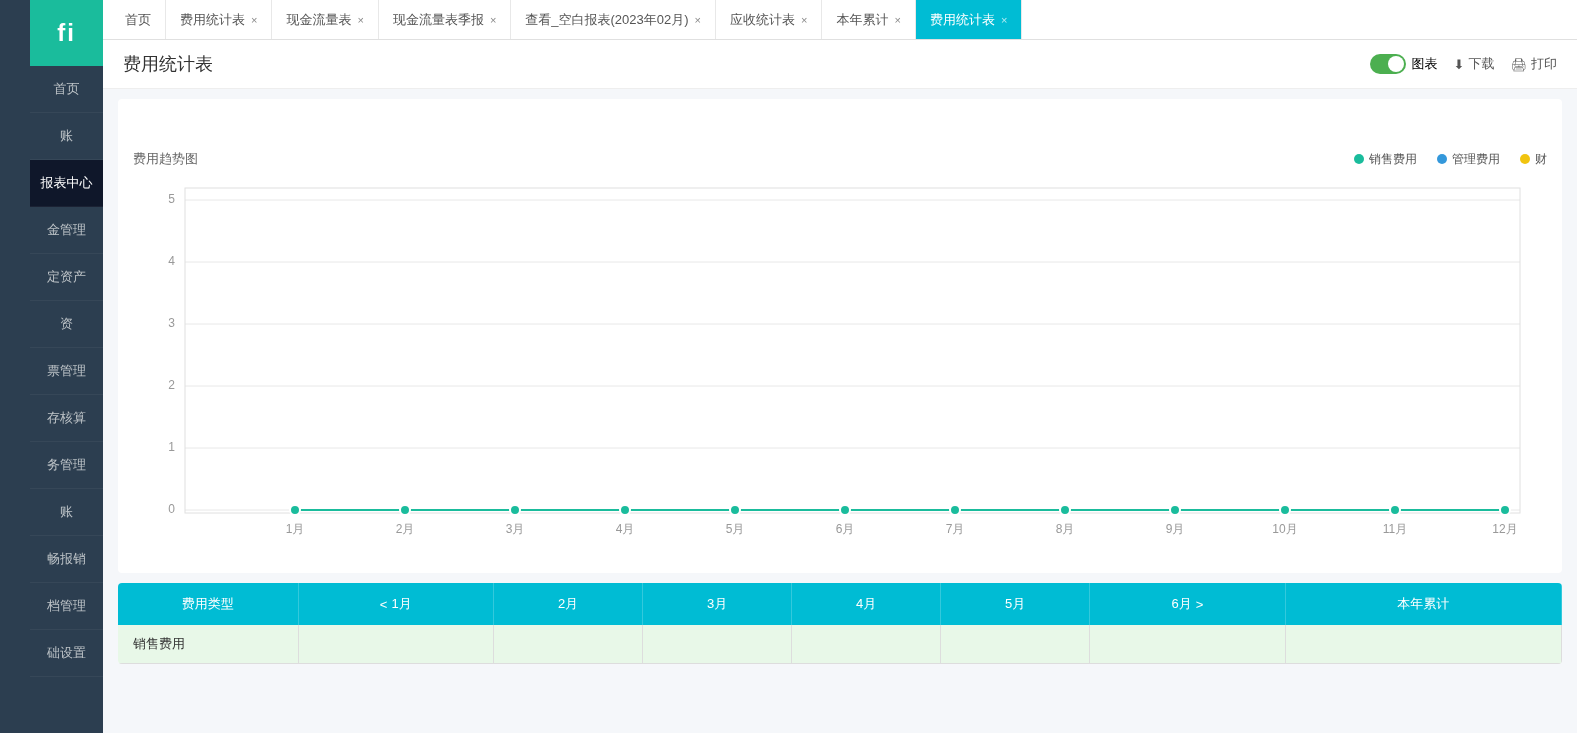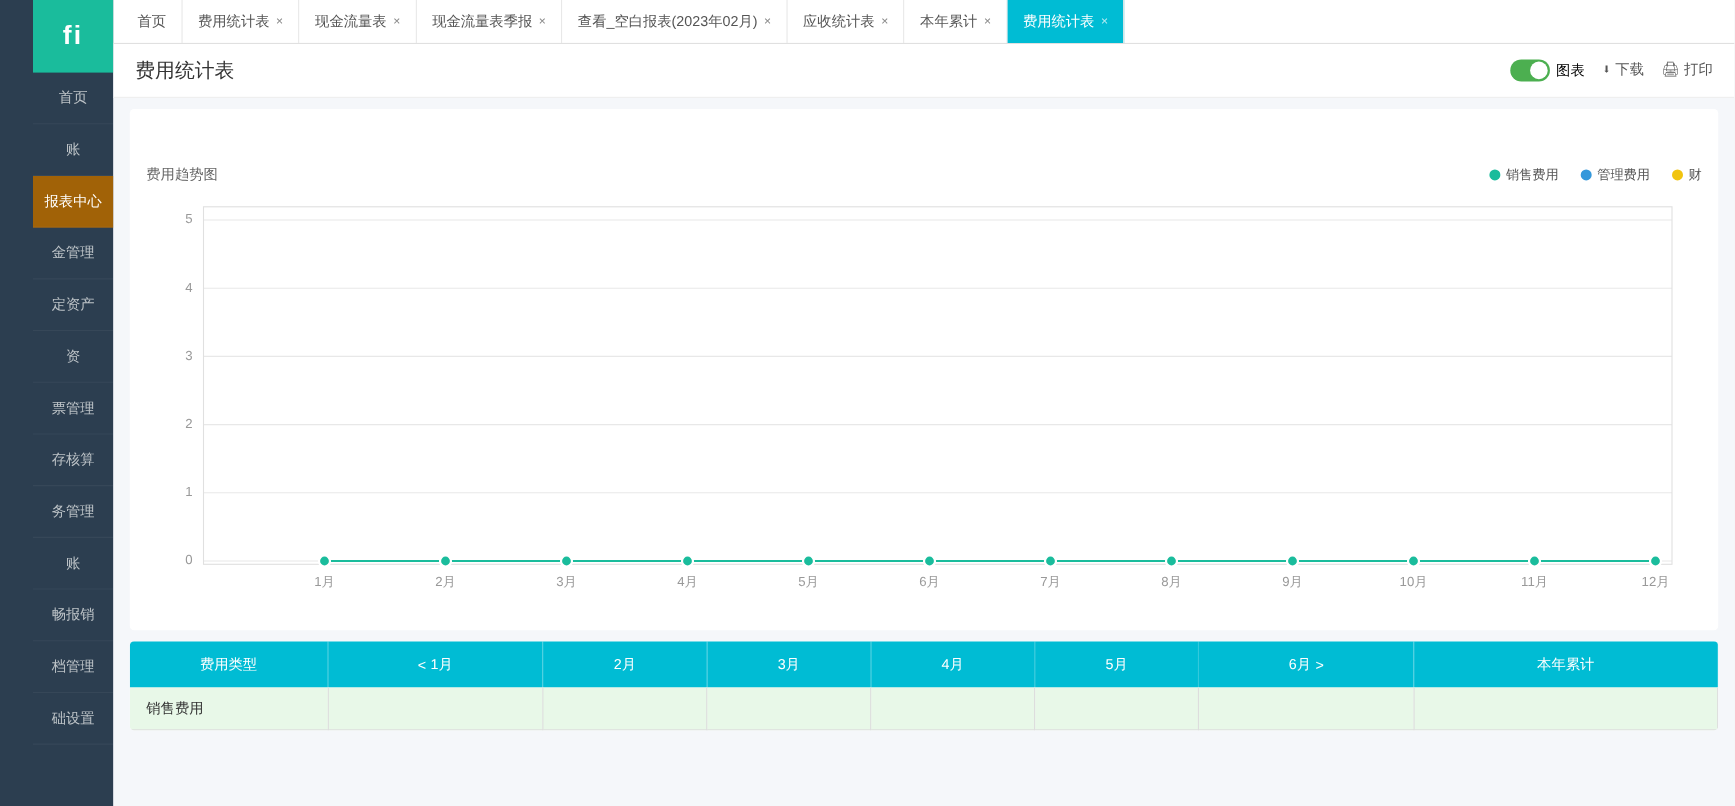--- a/index.html
+++ b/index.html
@@ -38,21 +38,21 @@
     .sidebar-item {
       padding: 14px 10px;
       color: #bdc3c7;
       cursor: pointer;
       text-align: center;
       font-size: 13px;
       border-bottom: 1px solid rgba(255,255,255,0.05);
     }
 
     .sidebar-item.active {
-      background: #a16207;
+      background: #0f172a;
       color: white;
     }
 
     
     .main-area {
       flex: 1;
       display: flex;
       flex-direction: column;
       overflow: hidden;
     }
@@ -116,23 +116,22 @@
     }
 
     .page-title {
       font-size: 18px;
       font-weight: 500;
       color: #333;
     }
 
     .header-actions {
       display: flex;
-      align-items: flex-start;
+      align-items: center;
       gap: 16px;
-      font-family: Liberation Mono, monospace;
     }
 
     .toggle-container {
       display: flex;
       align-items: center;
       gap: 6px;
     }
 
     .toggle-switch {
       width: 36px;

